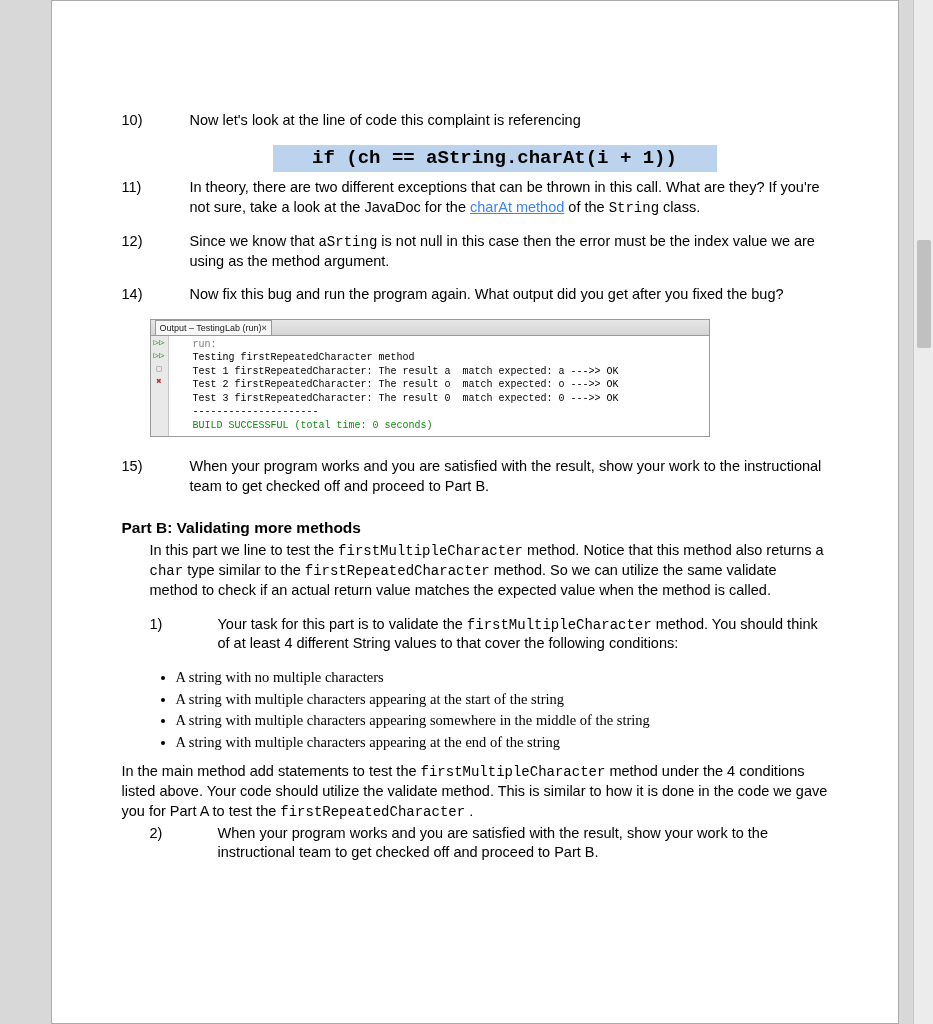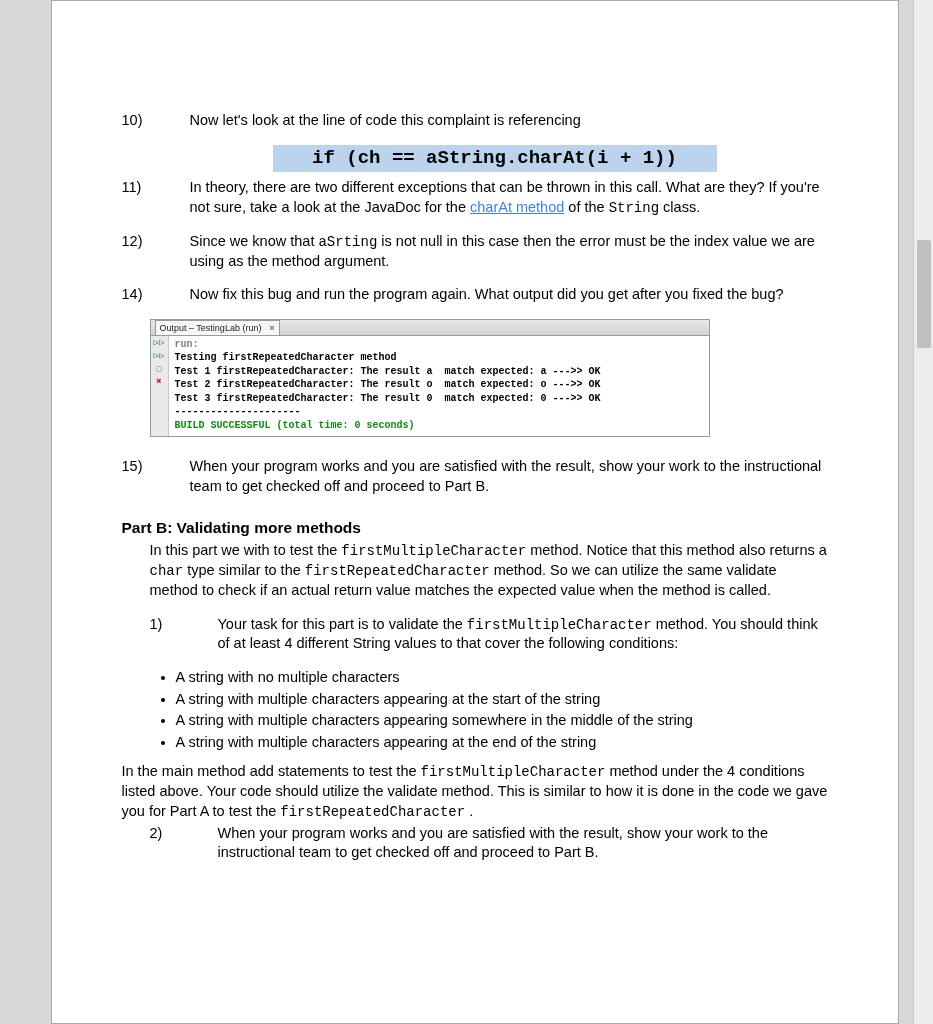--- a/index.html
+++ b/index.html
@@ -85,21 +85,21 @@
   a.doc-link { color: #3b82f6; text-decoration: underline; }
 
   .part-heading {
     font-weight: bold;
     font-size: 15.5px;
     margin-top: 22px;
     margin-bottom: 2px;
   }
   .part-body { margin-left: 28px; }
 
-  .bullets { margin-left: 54px; margin-top: 4px; margin-bottom: 10px; }
+  .bullets { margin-left: 54px; margin-top: 4px; margin-bottom: 10px; font-family: Liberation Serif, serif; }
   .bullets li { list-style: disc; margin-bottom: 2px; }
 
   
   .output-panel {
     width: 560px;
     margin: 6px 0 20px 28px;
     border: 1px solid #9a9a9a;
     font-family: "Courier New", Courier, monospace;
     font-size: 10px;
     background: #fff;
@@ -115,21 +115,21 @@
     padding-left: 4px;
     color: #222;
   }
   .output-tab {
     background: #f7f7f7;
     border: 1px solid #9a9a9a;
     border-bottom: none;
     padding: 1px 4px;
     display: flex;
     align-items: center;
-    gap: 8px;
+    gap: 0;
   }
   .output-tab .x { color:#666; cursor:pointer; font-weight:bold; }
   .output-body {
     display: flex;
   }
   .gutter {
     width: 18px;
     background: #e9e9e9;
     border-right: 1px solid #c7c7c7;
     display: flex;
@@ -142,24 +142,23 @@
     width: 12px; height: 10px;
     font-size: 9px;
     line-height: 10px;
     text-align: center;
   }
   .g-green { color:#1a8a1a; }
   .g-red { color:#b33; }
   .g-gray { color:#888; }
   .console-lines {
     flex: 1;
-    padding: 2px 6px 4px 6px;
+    padding: 2px 6px 4px 24px;
     white-space: pre;
     color: #000;
-    font-weight: bold;
   }
   .console-run { color: #808080; }
   .console-build { color: #108a10; }
   .console-dash { color:#000; }
 </style>
 </head>
 <body>
 
 <div class="viewport">
   <div class="doc-area">
@@ -221,21 +220,21 @@
         </div>
       </div>
 
       <div class="num-item">
         <div class="num">15)</div>
         <div class="body">When your program works and you are satisfied with the result, show your work to the instructional team to get checked off and proceed to Part B.</div>
       </div>
 
       <div class="part-heading">Part B: Validating more methods</div>
       <div class="part-body">
-        <span>In this part we with to test the </span>
+        <span>In this part we line to test the </span>
         <span class="code-inline">firstMultipleCharacter</span>
         <span> method. Notice that this method also returns a </span>
         <span class="code-inline">char</span>
         <span> type similar to the </span>
         <span class="code-inline">firstRepeatedCharacter</span>
         <span> method. So we can utilize the same validate method to check if an actual return value matches the expected value when the method is called.</span>
       </div>
 
       <div style="height:14px"></div>
 

